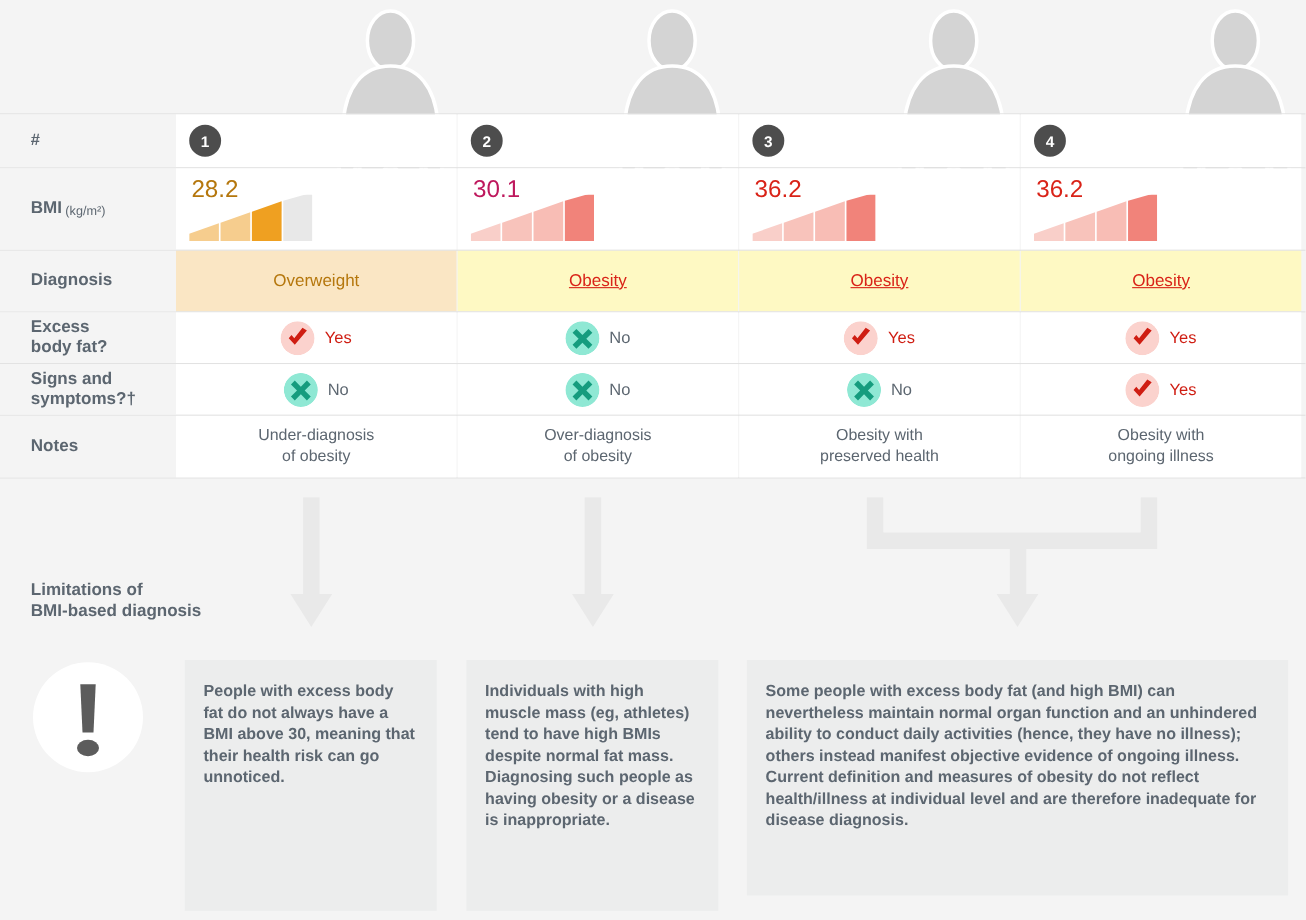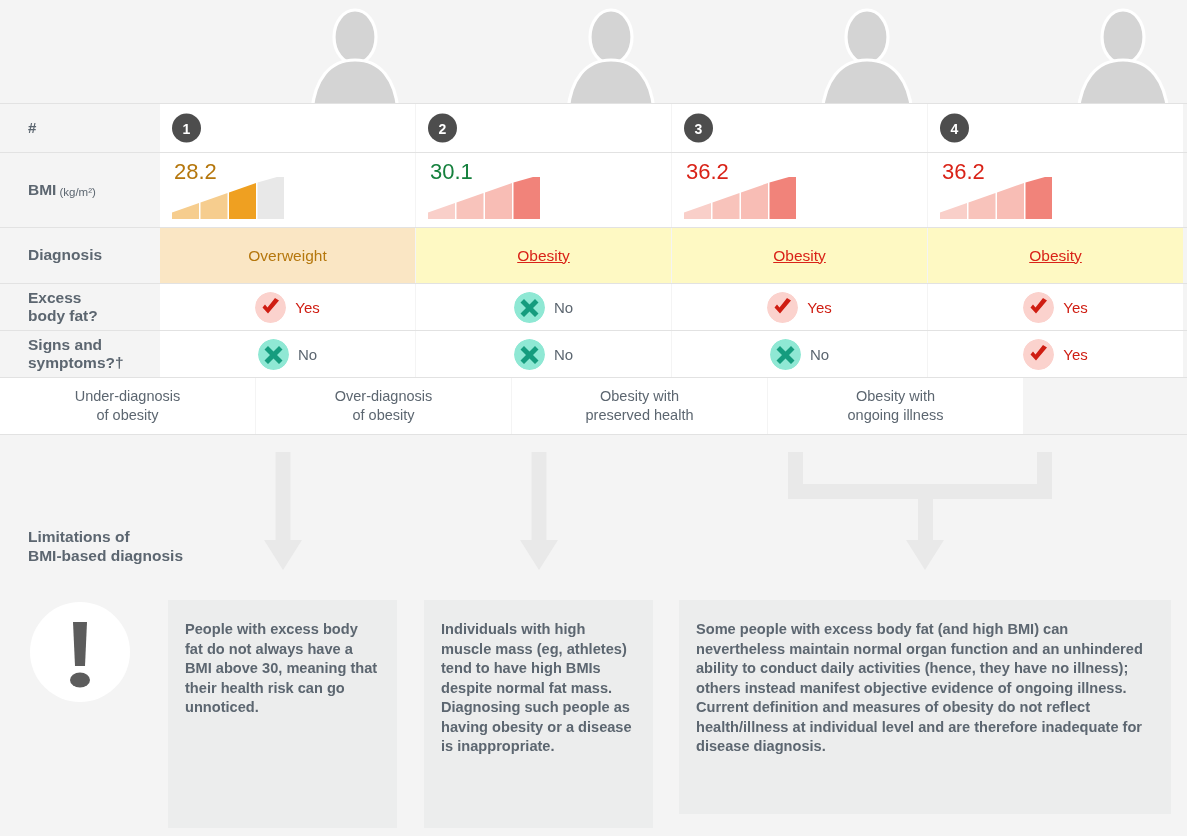--- a/index.html
+++ b/index.html
@@ -193,21 +193,21 @@
             <path d="M28.5 42 L28.5 25.5 L55.5 16 L55.5 42 Z" fill="#f6cd8e"></path>
             <path d="M57 42 L57 15.5 L84 6 L84 42 Z" fill="#efa021"></path>
             <path d="M85.5 42 L85.5 5.5 L112 -2 L112 42 Z" fill="#e8e8e8"></path>
           </svg>
         </div>
       </div>
         <div class="gap"></div>
 
       <div class="cell cellbg">
         <div class="bmiwrap">
-          <span class="bmival" style="color:#15803d">30.1</span>
+          <span class="bmival" style="color:#be185d">30.1</span>
           <svg class="wedge" viewBox="0 0 112 42">
             <path d="M0 42 L0 35.5 L27 26 L27 42 Z" fill="#f9cfc9"></path>
             <path d="M28.5 42 L28.5 25.5 L55.5 16 L55.5 42 Z" fill="#f8c3bb"></path>
             <path d="M57 42 L57 15.5 L84 6 L84 42 Z" fill="#f8bdb5"></path>
             <path d="M85.5 42 L85.5 5.5 L112 -2 L112 42 Z" fill="#f1837a"></path>
           </svg>
         </div>
       </div>
         <div class="gap"></div>
 
@@ -336,20 +336,23 @@
           <svg class="glyph" viewBox="0 0 31 31">
             <circle cx="15.5" cy="15.5" r="15.5" fill="#fbd2cd"></circle>
             <path d="M7.5 15.5 L13 21.5 L24 8.5 L20 6 L12.5 15.5 L10 12.5 Z" fill="#cf1d12"></path>
           </svg>
           <span class="txt">Yes</span>
         </span>
       </div>
     </div>
 
     <div class="row r-notes rowline" style="border-bottom:1px solid #e2e2e2;">
+      <div class="lbl">
+        <span>Notes</span>
+      </div>
       <div class="cell cellbg">
         <div class="notes">
           <div>Under-diagnosis</div>
           <div>of obesity</div>
         </div>
       </div>
         <div class="gap"></div>
       <div class="cell cellbg">
         <div class="notes">
           <div>Over-diagnosis</div>

